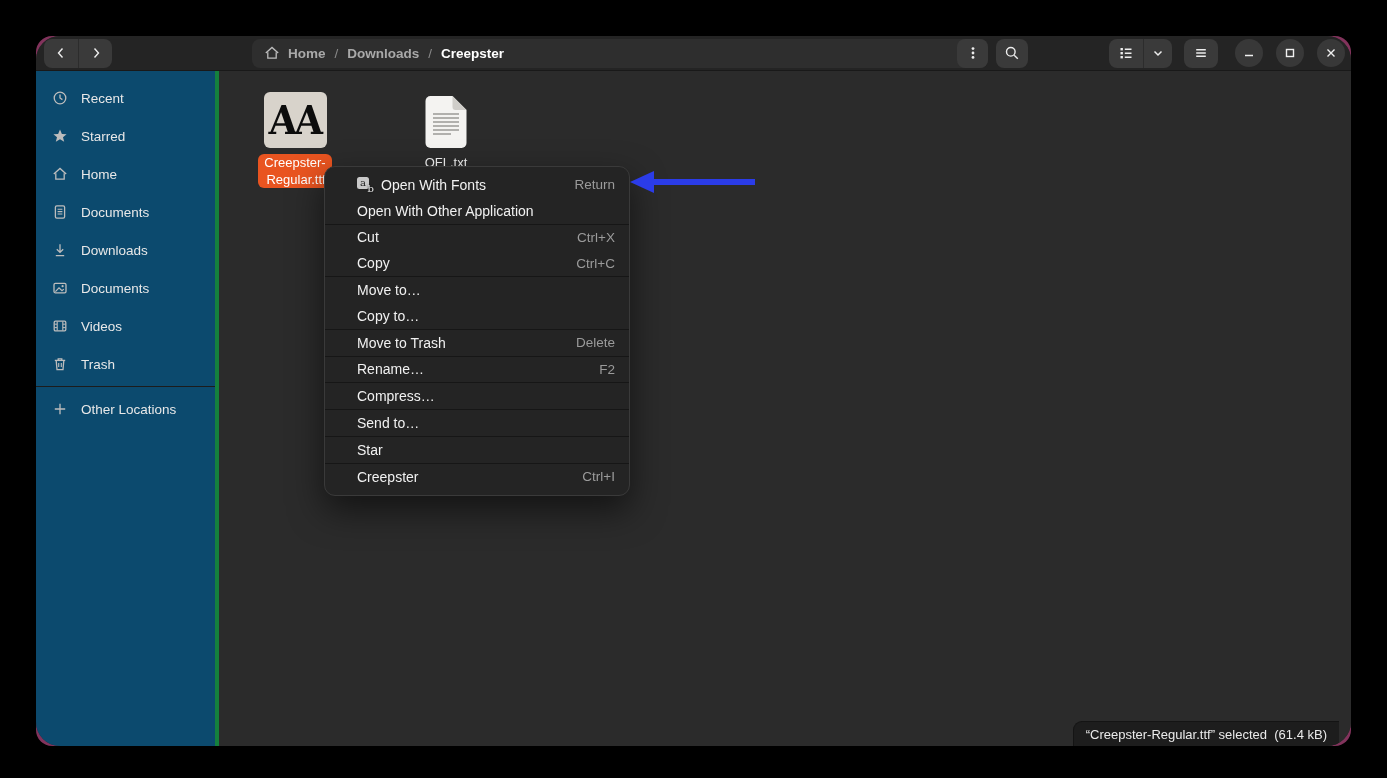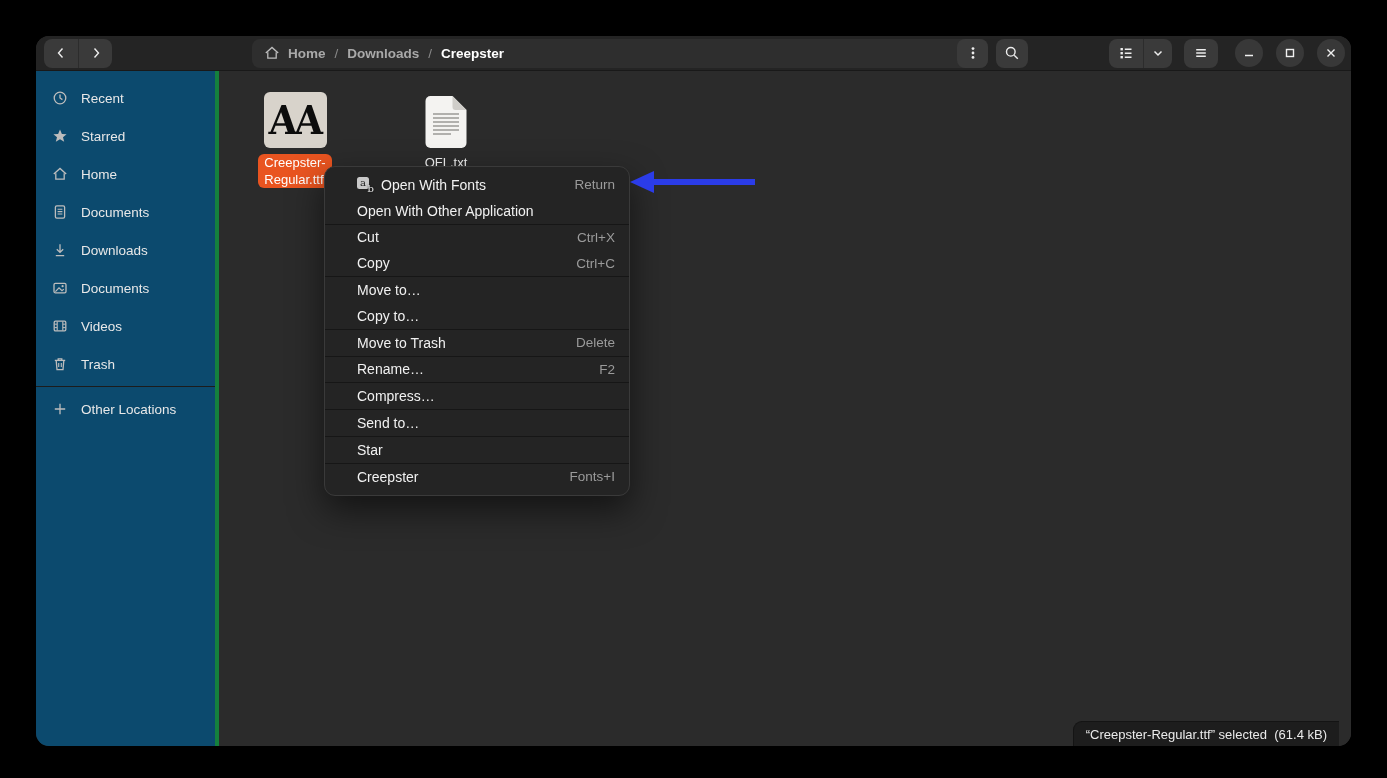--- a/index.html
+++ b/index.html
@@ -1,21 +1,21 @@
 <!DOCTYPE html>
 <html><head>
 <meta charset="utf-8">
 <style>
   * { margin:0; padding:0; box-sizing:border-box; }
   html,body { width:1387px; height:778px; background:#000; overflow:hidden;
               font-family:"Liberation Sans","DejaVu Sans",sans-serif; }
   .accent-backdrop { position:absolute; left:36px; top:36px; width:1315px; height:710px;
                      background:#82335c; border-radius:16px; }
   .window { position:absolute; left:36px; top:36px; width:1315px; height:710px;
-            background:#2b2b2b; border-radius:13px; overflow:hidden;
+            background:#2b2b2b; border-radius:24px; overflow:hidden;
             display:flex; flex-direction:column; }
 
   
   .headerbar { height:35px; flex:0 0 35px; background:#242424; border-bottom:1px solid #191919;
                display:flex; align-items:center; padding:0 4px; }
   .navgroup { display:flex; margin-left:4px; background:#3a3a3a; border-radius:8px; overflow:hidden; }
   .navbtn { width:34px; height:29px; display:flex; align-items:center; justify-content:center; }
   .navbtn + .navbtn { border-left:1px solid #2c2c2c; }
   .pathbar { flex:1; margin-left:140px; max-width:755px; height:29px; background:#2e2e2e;
              border-radius:8px; display:flex; align-items:center; padding-left:12px; }
@@ -50,21 +50,21 @@
   
   .file-item { position:absolute; display:flex; flex-direction:column; align-items:center; }
   .file-item.f0 { left:36px; top:13px; width:80px; }
   .file-item.f1 { left:184px; top:13px; width:86px; }
   .iconbox { height:64px; display:flex; align-items:flex-end; justify-content:center; }
   .font-thumb { width:63px; height:56px; background:#d8d3cb; border-radius:6px;
                 display:flex; align-items:center; justify-content:center; }
   .font-thumb span { font-family:"DejaVu Serif","Liberation Serif",serif; font-weight:900;
                      font-size:37px; color:#0c0c0c; letter-spacing:-3px;
                      transform:scaleY(1.08) skewX(-2deg); }
-  .file-label { margin-top:6px; font-size:13px; line-height:17px; color:#f2f2f2; text-align:left; }
+  .file-label { margin-top:6px; font-size:13px; line-height:17px; color:#f2f2f2; text-align:right; }
   .file-label.selected { background:#E95420; color:#fff; border-radius:6px; padding:0 6px; }
 
   
   .context-menu { position:absolute; left:105px; top:95px; width:306px; background:#242424;
                   border:1px solid #3a3a3a; border-radius:11px; padding:5px 0;
                   box-shadow:0 14px 34px rgba(0,0,0,.55); z-index:5; }
   .menu-item { height:25.8px; display:flex; align-items:center; padding:0 14px 0 32px;
                font-size:14px; color:#f1f1f1; }
   .menu-item .mi-label { white-space:nowrap; }
   .menu-item .mi-spacer { flex:1; }
@@ -378,21 +378,21 @@
           </div>
           <div class="menu-sep"></div>
           <div class="menu-item">
             <span class="mi-label">Star</span>
             <span class="mi-spacer"></span>
           </div>
           <div class="menu-sep"></div>
           <div class="menu-item">
             <span class="mi-label">Creepster</span>
             <span class="mi-spacer"></span>
-            <span class="mi-shortcut">Fonts+I</span>
+            <span class="mi-shortcut">Ctrl+I</span>
           </div>
         </div>
 
       <div class="status-toast">
         <span>“Creepster-Regular.ttf” selected  (61.4 kB)</span>
       </div>
     </div>
   </div>
 </div>
 

